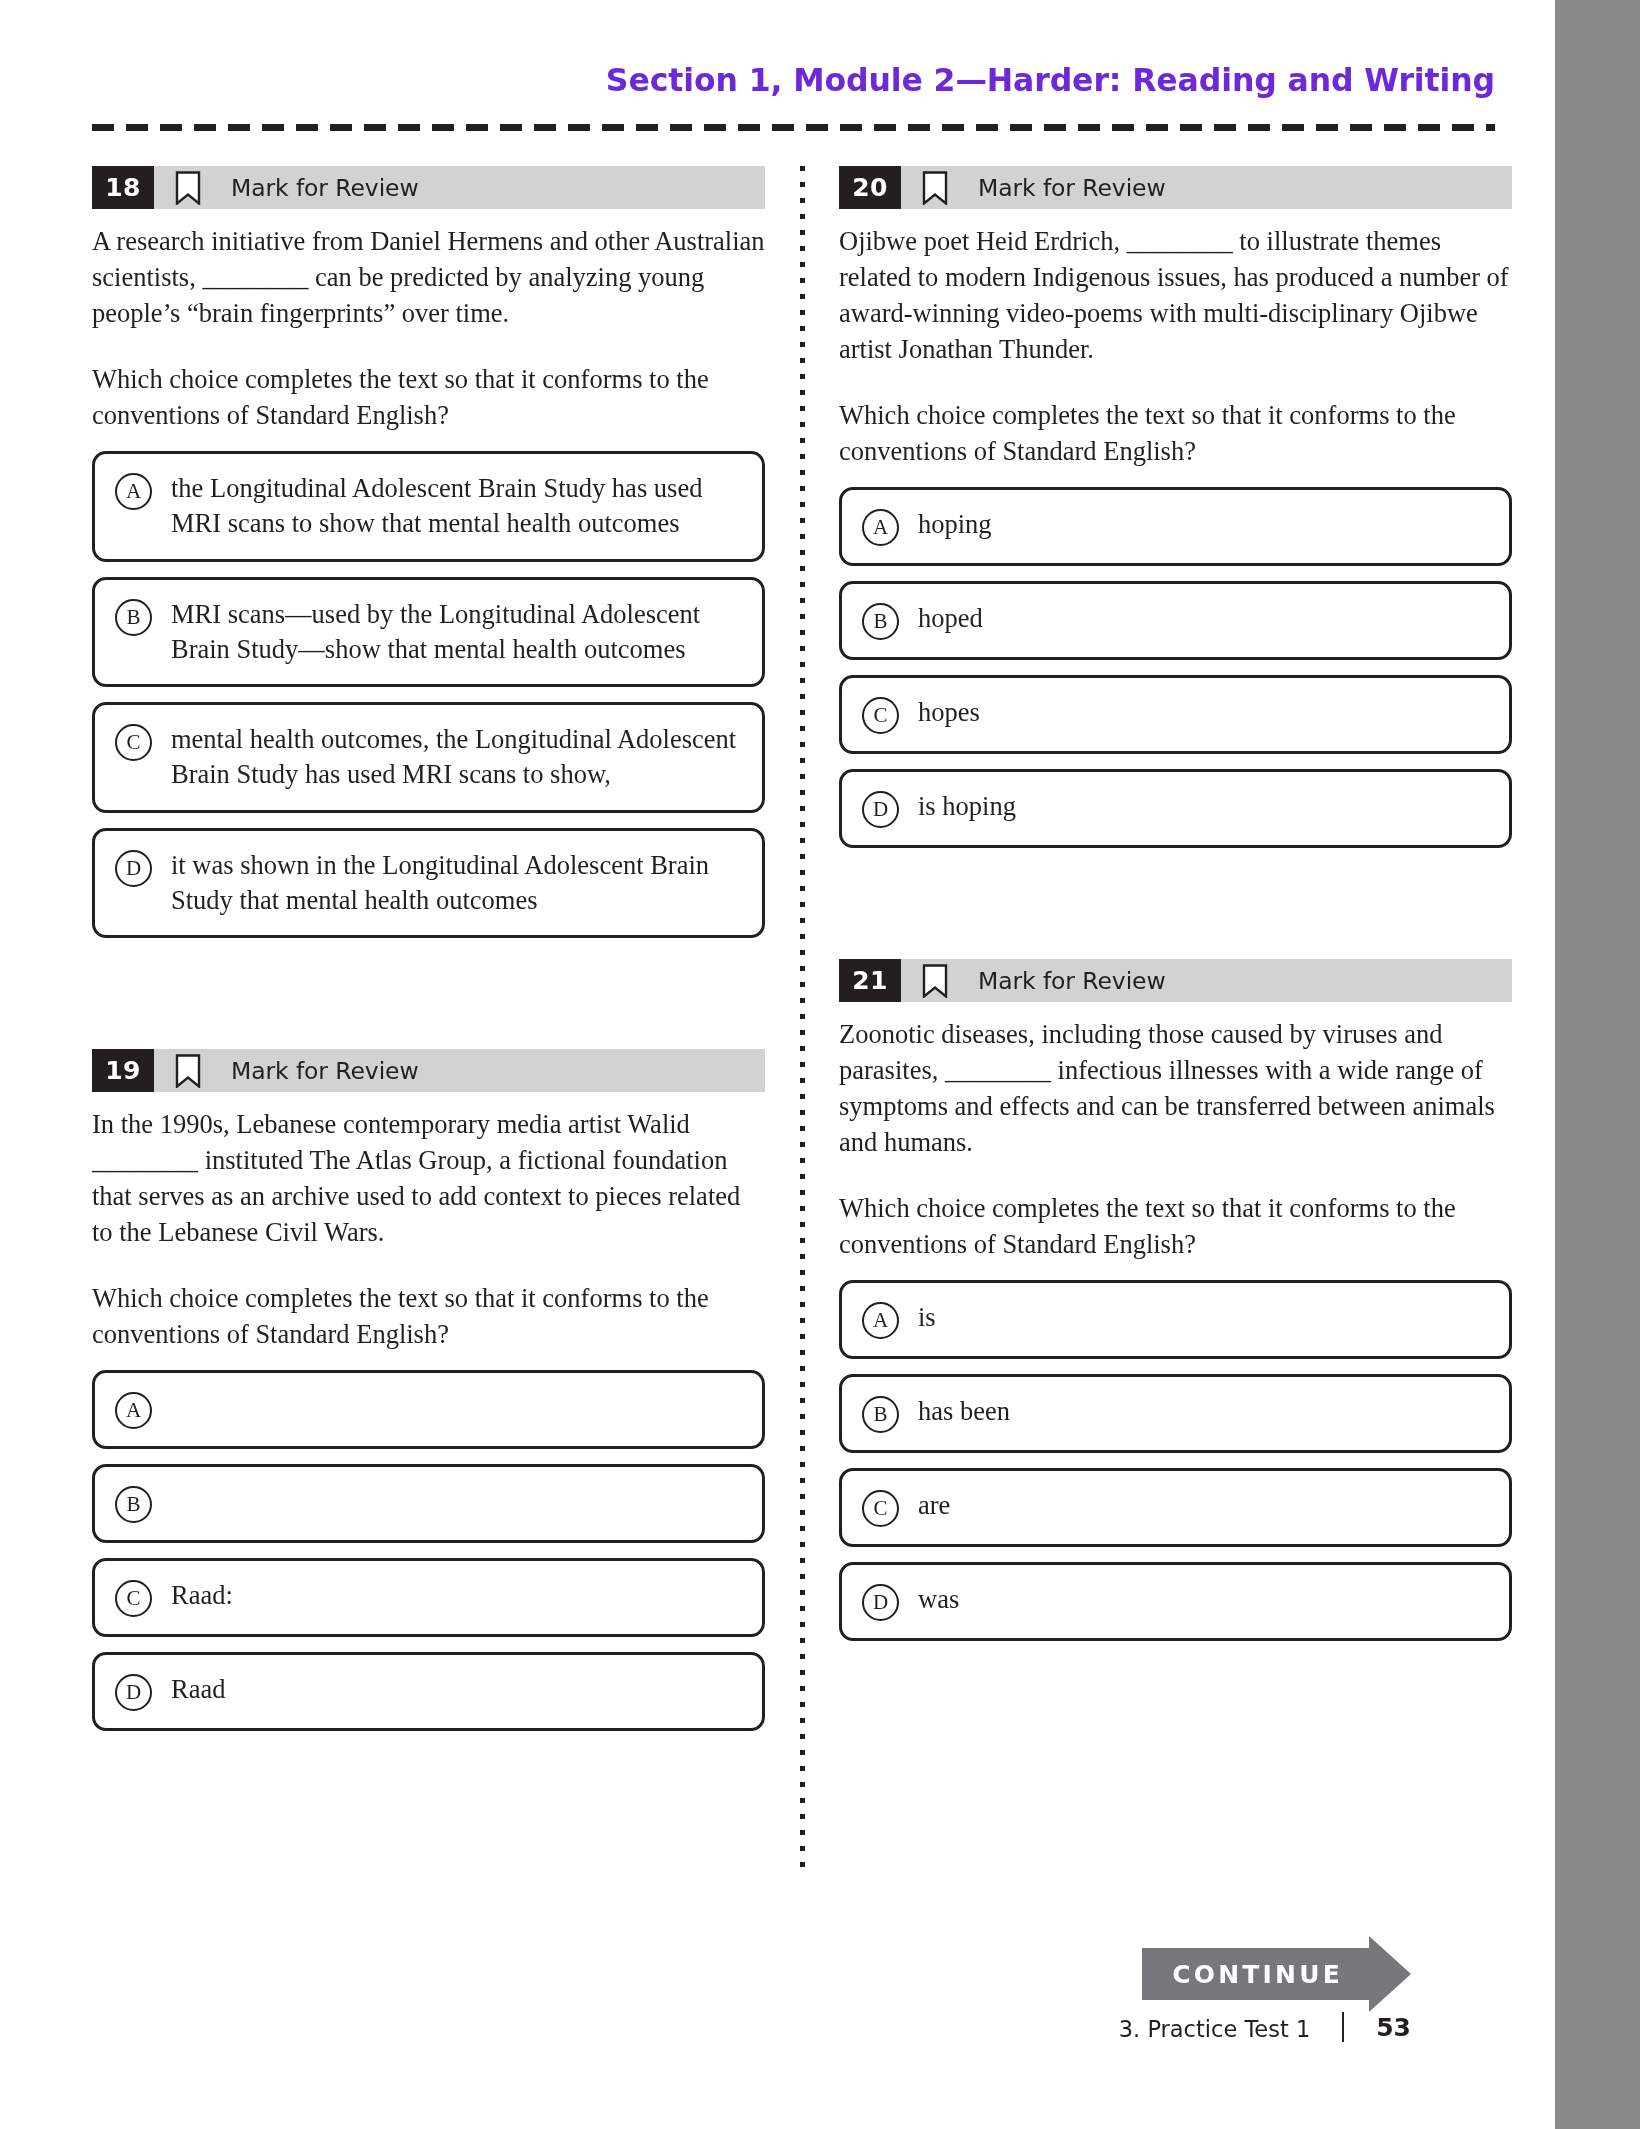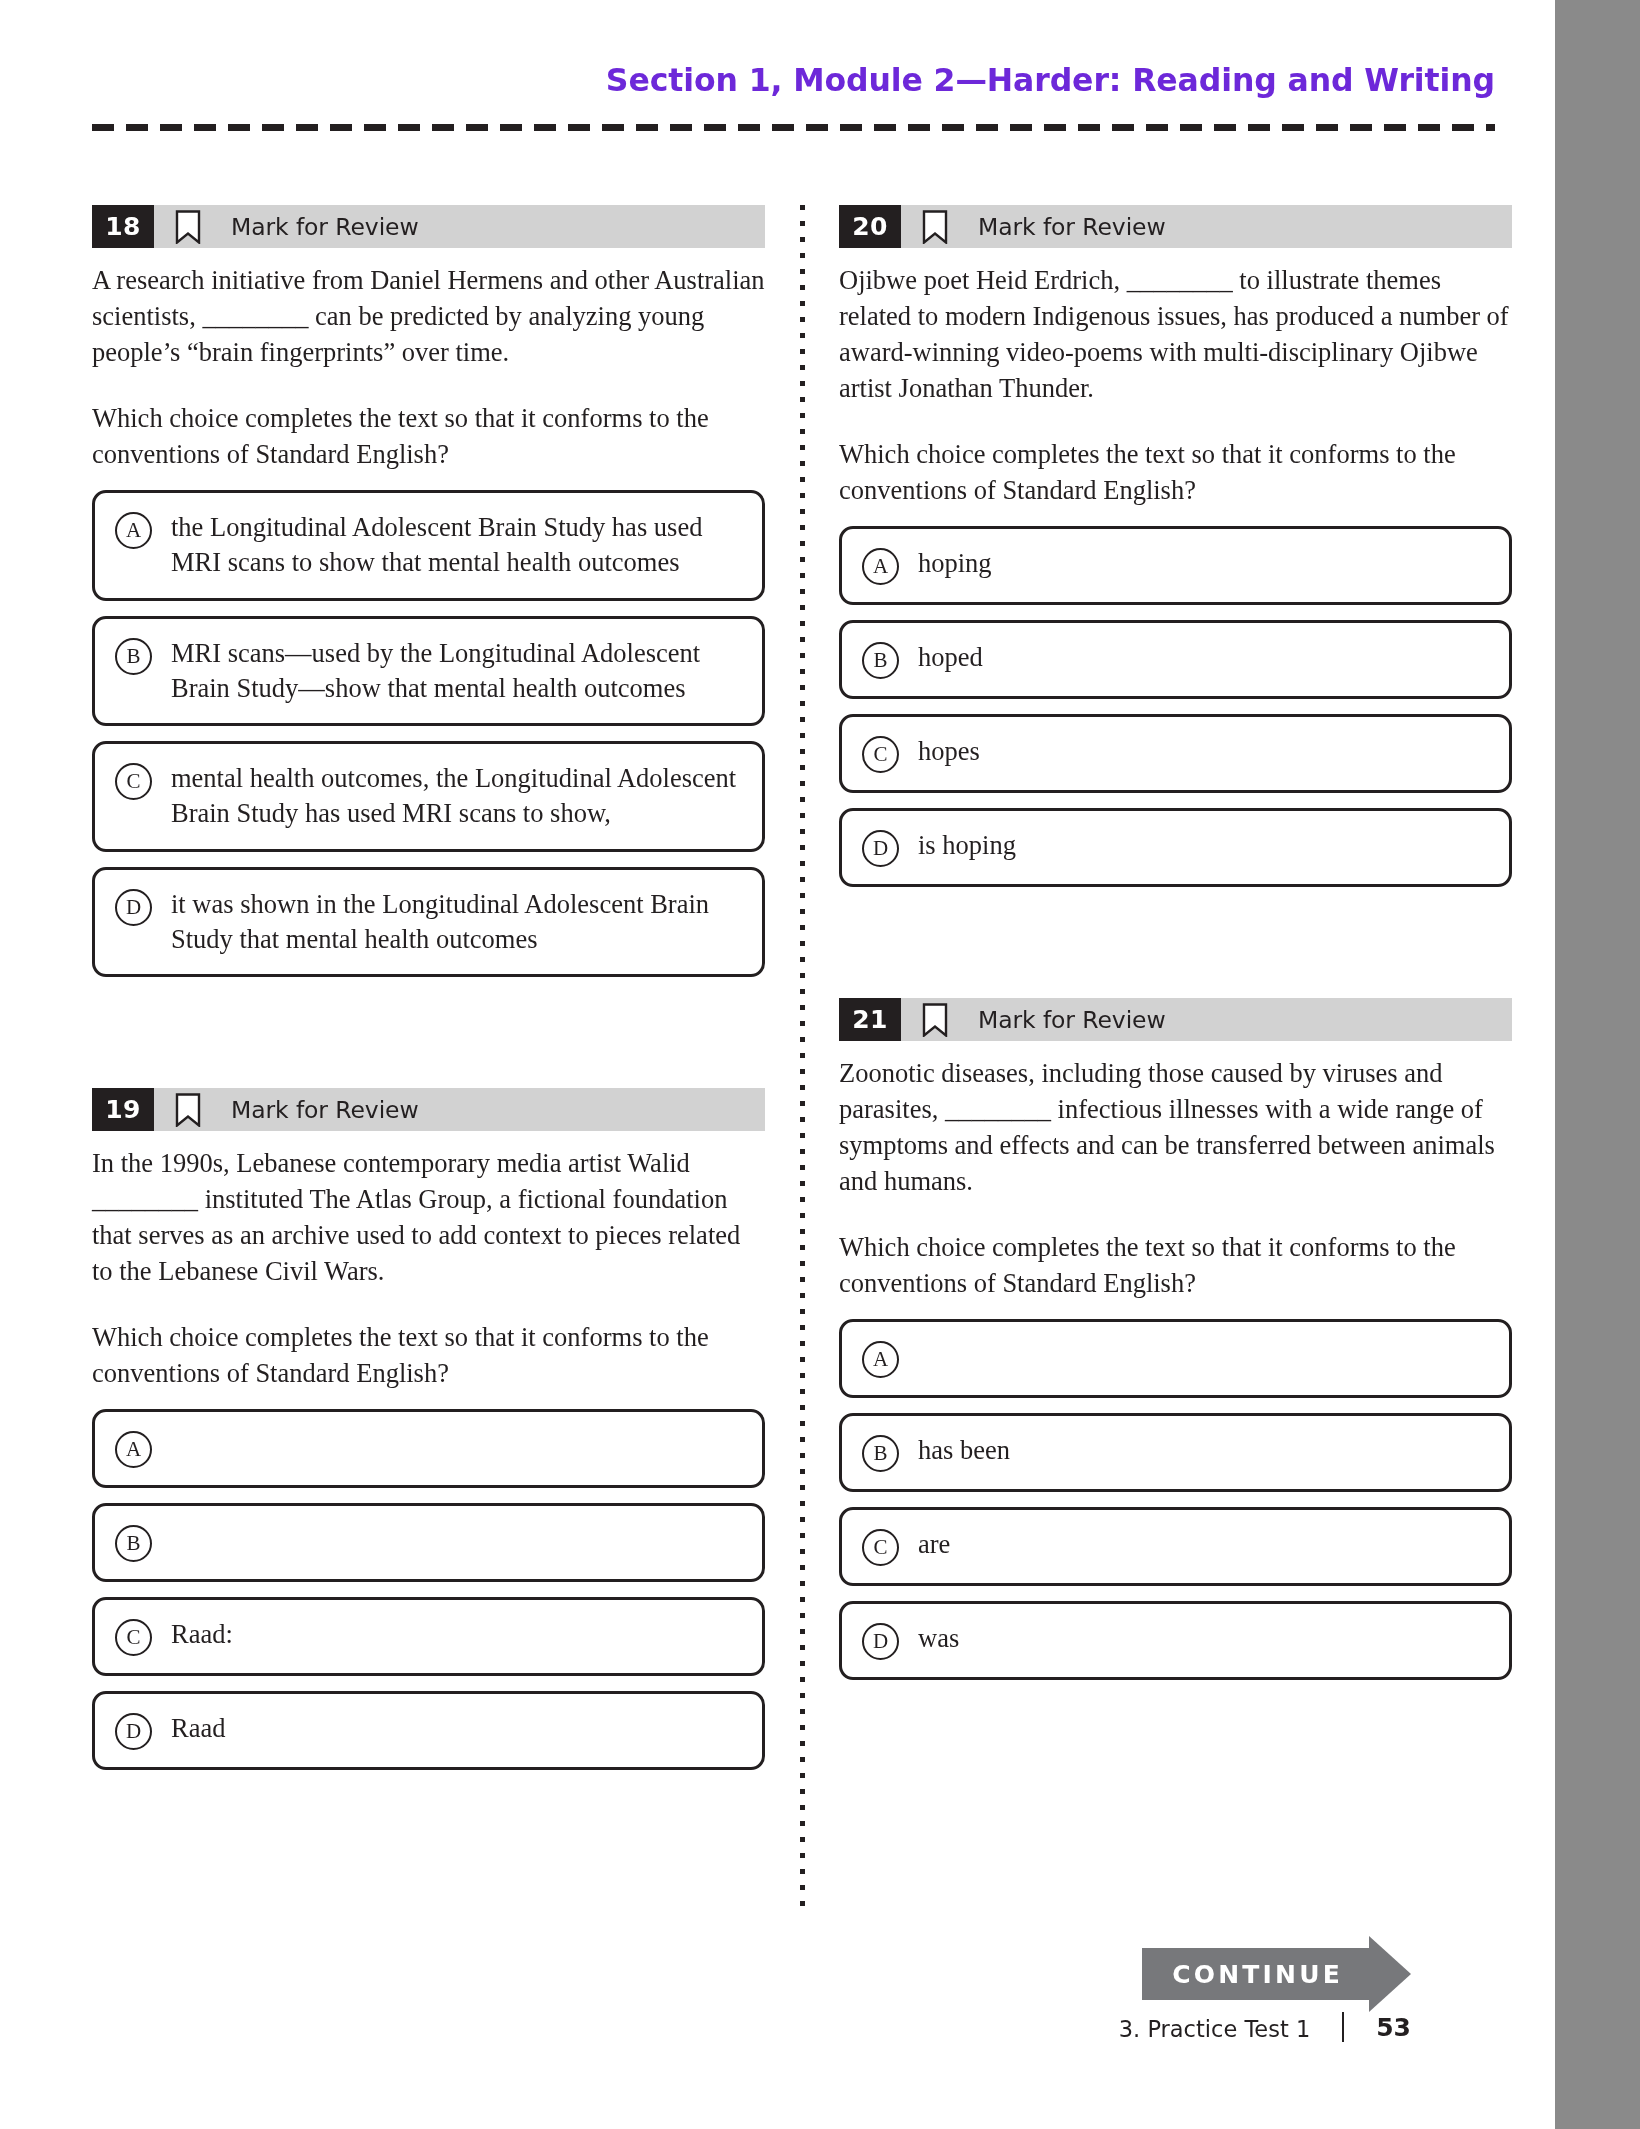--- a/index.html
+++ b/index.html
@@ -56,21 +56,21 @@
       to right,
       #231f20 0px,
       #231f20 22px,
       #ffffff 22px,
       #ffffff 34px
     );
   }
 
   
   .columns {
-    margin-top: 74px;
+    margin-top: 35px;
     display: flex;
     align-items: flex-start;
   }
   .col {
     width: 673px;
     flex: 0 0 673px;
   }
   .col-divider {
     flex: 0 0 74px;
     align-self: stretch;
@@ -356,20 +356,21 @@
                 <path d="M2 1.5 H24 V32.5 L13 23.5 L2 32.5 Z" fill="#ffffff" stroke="#231f20" stroke-width="2.4" stroke-linejoin="miter"></path>
               </svg>
               <span class="q-mark-label">Mark for Review</span>
             </div>
           </div>
           <p class="q-body">Zoonotic diseases, including those caused by viruses and parasites, ________ infectious illnesses with a wide range of symptoms and effects and can be transferred between animals and humans.</p>
           <p class="q-prompt">Which choice completes the text so that it conforms to the conventions of Standard English?</p>
           <div class="choices">
             <div class="choice">
               <span class="choice-letter">A</span>
+              <span class="choice-text">is</span>
             </div>
             <div class="choice">
               <span class="choice-letter">B</span>
               <span class="choice-text">has been</span>
             </div>
             <div class="choice">
               <span class="choice-letter">C</span>
               <span class="choice-text">are</span>
             </div>
             <div class="choice">

